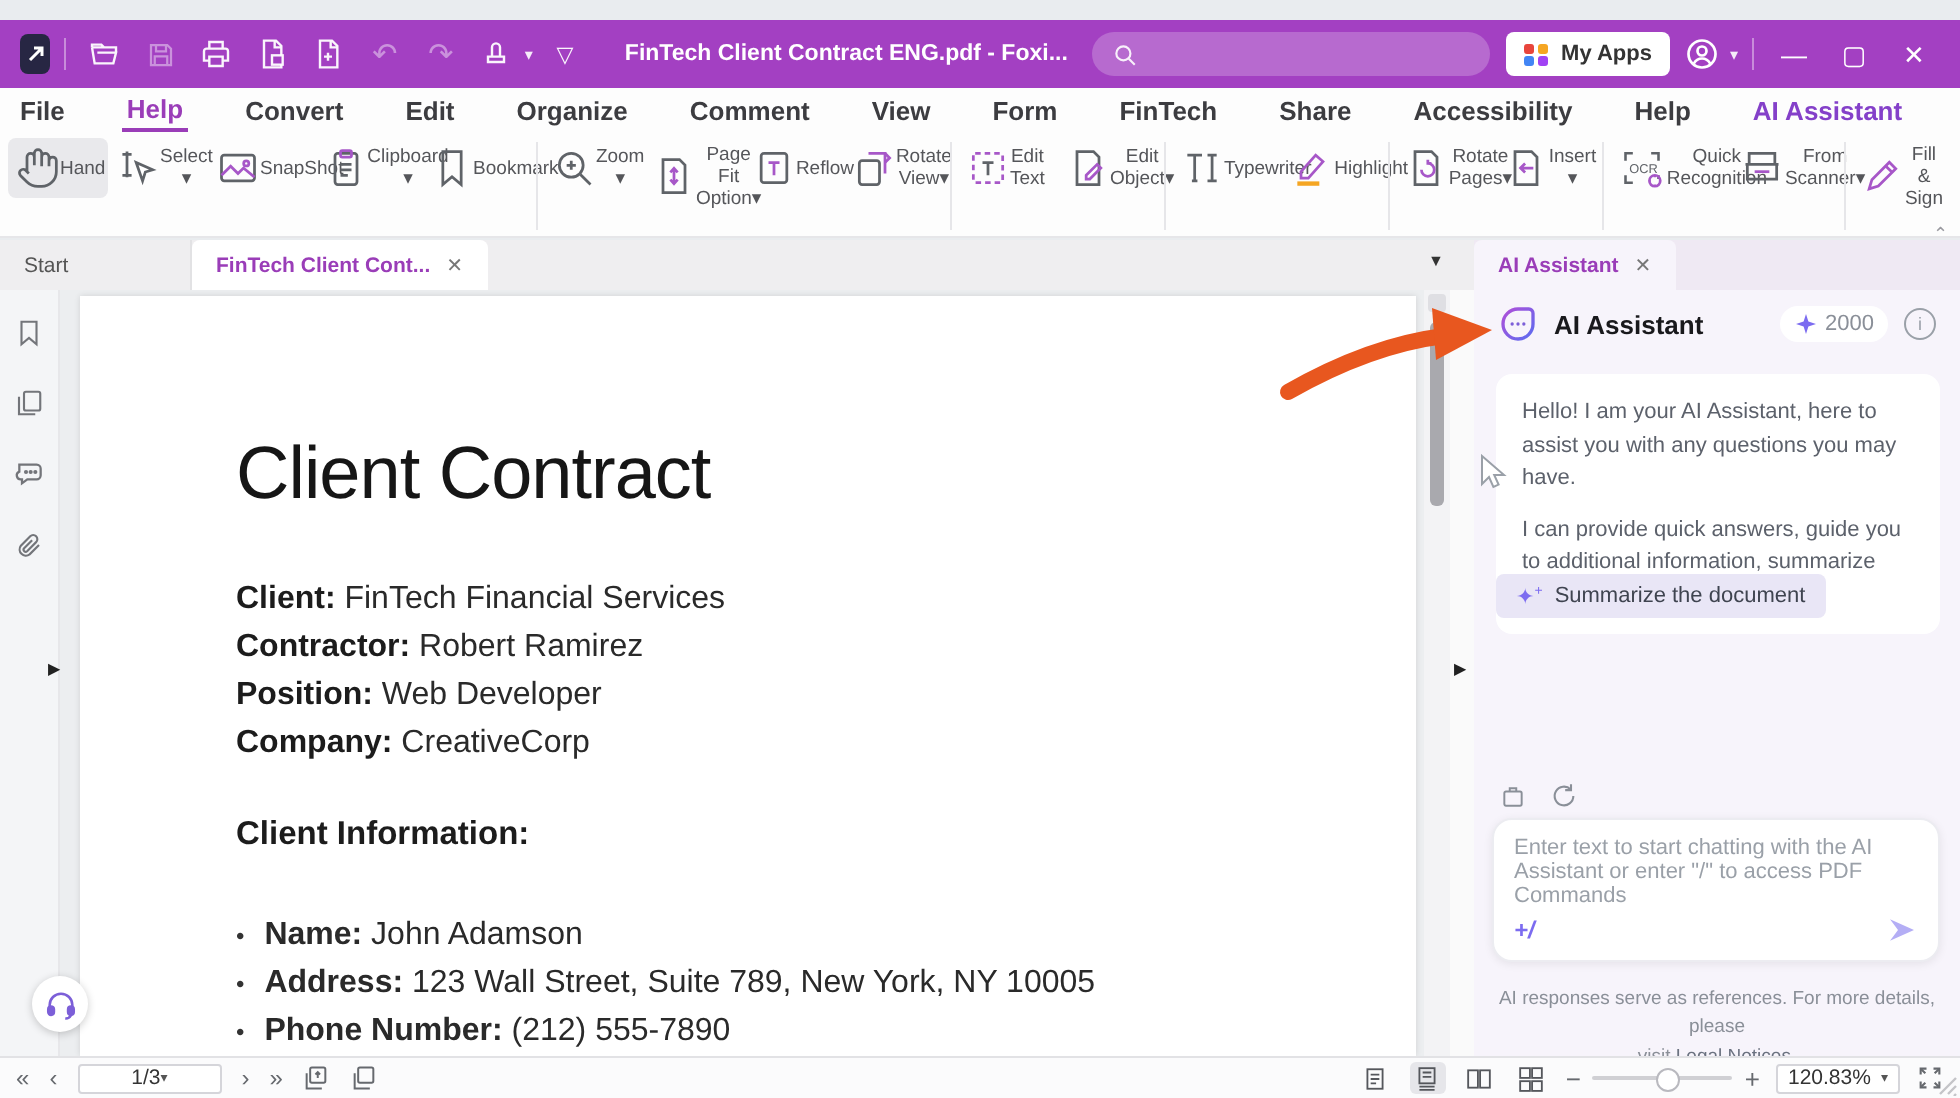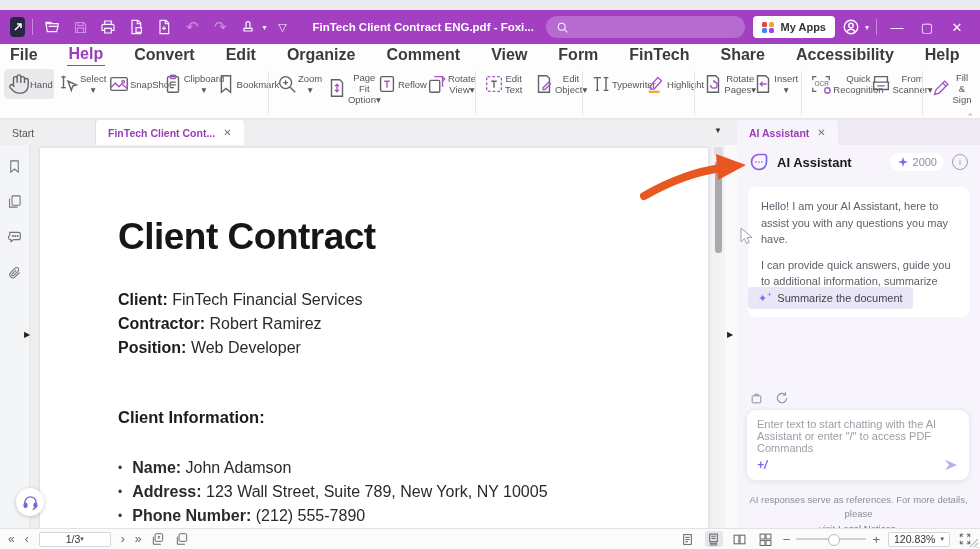--- a/index.html
+++ b/index.html
@@ -18,21 +18,21 @@
   .search-pill input{background:transparent;border:none;outline:none;color:#fff;font-size:11px;width:100%;font-family:"Liberation Sans",sans-serif;}
   .search-pill input::placeholder{color:rgba(255,255,255,.85);}
   .tb-spacer{flex:1;}
   .myapps{height:22px;background:#fff;border-radius:4px;display:flex;align-items:center;gap:6px;padding:0 9px;font-size:11px;font-weight:700;color:#333;flex:0 0 auto;}
   .dots{display:grid;grid-template-columns:6px 6px;grid-gap:1px;}
   .dots i{width:5px;height:5px;border-radius:1.5px;display:block;}
   .winctl{width:26px;height:24px;display:flex;align-items:center;justify-content:center;color:#fff;font-size:13px;flex:0 0 auto;}
 
   
   .menubar{position:absolute;left:0;top:44px;width:980px;height:22px;background:#fdfdfd;display:flex;align-items:center;padding:0 8px;gap:27px;box-sizing:border-box;}
-  .menu-item{font-size:16px;font-weight:700;color:#3c3c40;white-space:nowrap;padding:2px 2px;cursor:default;}
+  .menu-item{font-size:13px;font-weight:700;color:#3c3c40;white-space:nowrap;padding:2px 2px;cursor:default;}
   .menu-item.active{color:#9a3db8;border-bottom:2px solid #9a3db8;}
   .menu-item.ai{color:#8440c9;}
 
   
   .toolbar{position:absolute;left:0;top:66px;width:980px;height:53px;background:#fdfdfd;border-bottom:1px solid #e6e6e9;display:flex;align-items:flex-start;padding:3px 4px 0 4px;box-sizing:border-box;}
   .tbi{display:flex;align-items:center;min-width:42px;padding:2px 4px;border-radius:4px;color:#5f6368;}
   .tbi.active{background:#e9e9ec;}
   .tbi .glyph{height:26px;display:flex;align-items:center;justify-content:center;}
   .tb-label{font-size:9.5px;line-height:1.15;color:#55565a;text-align:center;white-space:pre-line;margin-top:2px;}
   .tool-sep{width:1px;height:44px;background:#e6e6e9;margin:2px 3px 0 3px;flex:0 0 auto;}
@@ -47,21 +47,21 @@
   .tab-dd{position:absolute;left:714px;top:6px;font-size:8px;color:#333;}
   .ai-tab-zone{position:absolute;left:737px;top:0;width:243px;height:25px;background:#efe9f3;}
   .tab.ai{position:absolute;left:0;top:0;background:#f7f4fb;color:#9a3db8;font-weight:700;border-radius:4px 4px 0 0;}
 
   
   .main{position:absolute;left:0;top:145px;width:980px;height:383px;background:#eceef0;}
   .rail{position:absolute;left:0;top:0;width:30px;height:383px;background:#f4f5f7;border-right:1px solid #e7e7ea;display:flex;flex-direction:column;align-items:center;padding-top:14px;gap:20px;box-sizing:border-box;}
   .rail .ric{color:#73757a;}
   .rail-handle{position:absolute;left:24px;top:185px;font-size:8px;color:#222;}
   .page{position:absolute;left:40px;top:3px;width:668px;height:380px;background:#fff;box-shadow:0 0 3px rgba(0,0,0,.12);}
-  .doc-h1{position:absolute;left:78px;top:68px;font-size:37px;font-weight:700;color:#161616;letter-spacing:-.5px;}
+  .doc-h1{position:absolute;left:78px;top:68px;font-size:37px;font-weight:400;color:#161616;letter-spacing:-.5px;}
   .doc-fields{position:absolute;left:78px;top:140px;font-size:16px;color:#2a2a2a;line-height:24px;}
   .doc-fields b{font-weight:700;color:#1c1c1c;}
   .doc-sec{position:absolute;left:78px;top:260px;font-size:16.5px;font-weight:700;color:#1c1c1c;}
   .doc-bullets{position:absolute;left:78px;top:308px;font-size:16px;color:#2a2a2a;line-height:24px;}
   .doc-bullets .row{display:flex;gap:10px;}
   .doc-bullets .dot{font-size:12px;line-height:24px;color:#333;}
   .support-btn{position:absolute;left:16px;top:343px;width:28px;height:28px;background:#fff;border-radius:50%;box-shadow:0 1px 4px rgba(0,0,0,.2);display:flex;align-items:center;justify-content:center;}
   .vscroll{position:absolute;left:712px;top:0;width:13px;height:383px;background:#f3f3f5;}
   .vscroll .btn{position:absolute;left:2px;top:2px;width:9px;height:9px;background:#dfdfe3;border-radius:2px;}
   .vscroll .thumb{position:absolute;left:3px;top:16px;width:7px;height:92px;background:#a9a9ae;border-radius:3px;}
@@ -432,20 +432,21 @@
       </span>
   </div>
   <span class="rail-handle">▶</span>
 
   <div class="page">
     <div class="doc-h1">Client Contract</div>
     <div class="doc-fields">
       <div><b>Client:</b><span> FinTech Financial Services</span></div>
       <div><b>Contractor:</b><span> Robert Ramirez</span></div>
       <div><b>Position:</b><span> Web Developer</span></div>
+      <div><b>Company:</b><span> CreativeCorp</span></div>
     </div>
     <div class="doc-sec">Client Information:</div>
     <div class="doc-bullets">
       <div class="row">
           <span class="dot">•</span>
           <span><b>Name:</b><span> John Adamson</span></span>
         </div>
       <div class="row">
           <span class="dot">•</span>
           <span><b>Address:</b><span> 123 Wall Street, Suite 789, New York, NY 10005</span></span>

